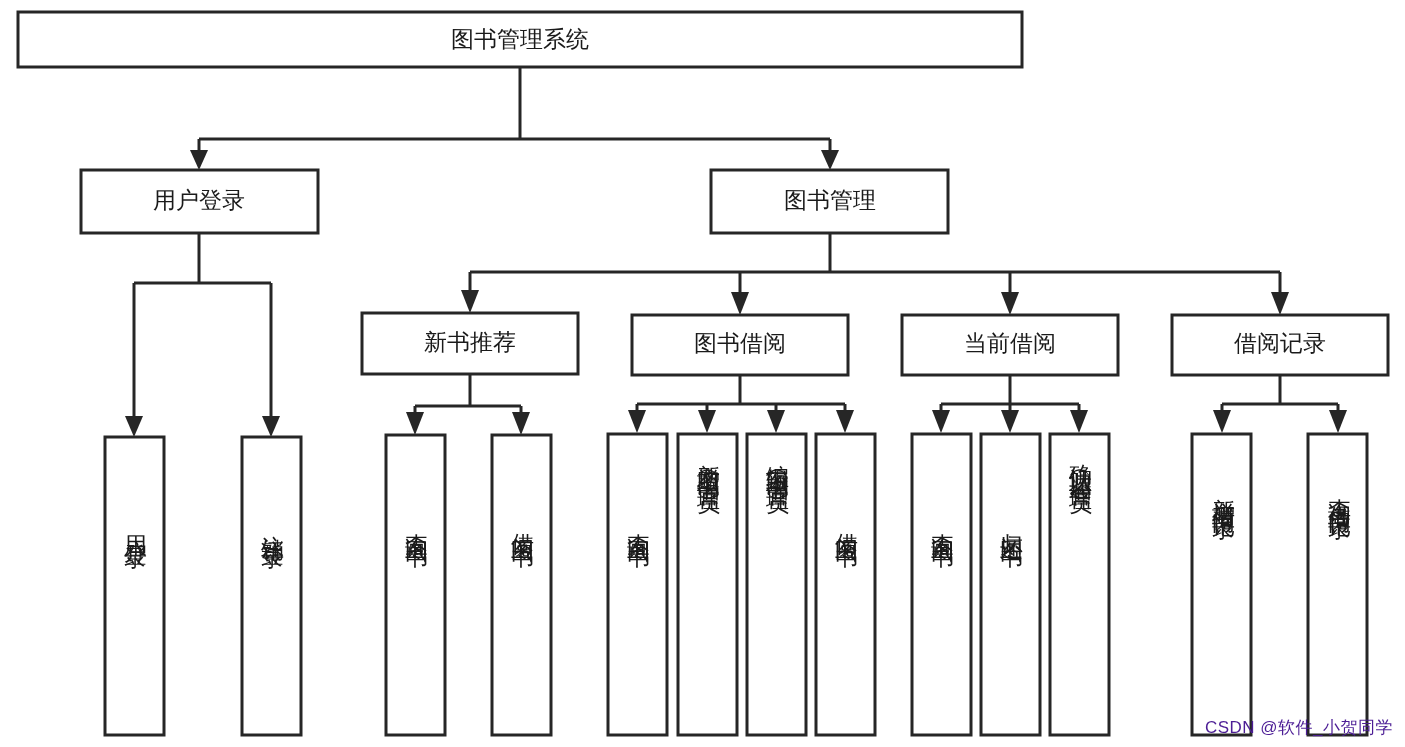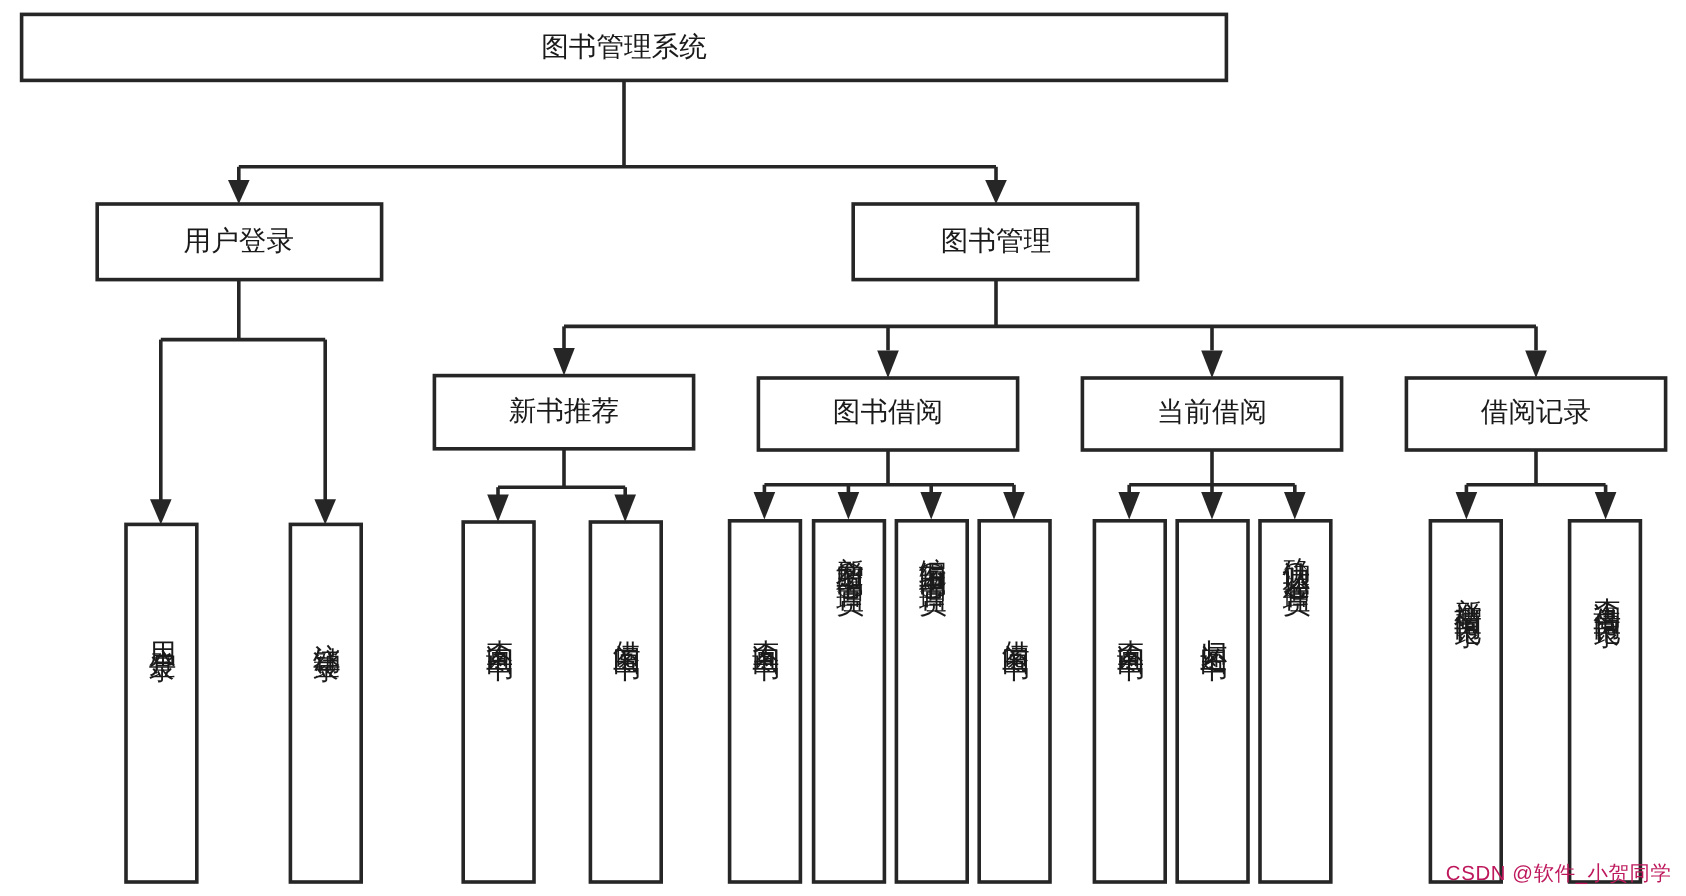--- a/index.html
+++ b/index.html
@@ -55,21 +55,21 @@
     text-orientation: upright;
     letter-spacing: 4px;
     dominant-baseline: middle;
   }
   .watermark-text {
     position: absolute;
     right: 12px;
     bottom: 8px;
     font-family: "Liberation Sans", "DejaVu Sans", sans-serif;
     font-size: 17px;
-    color: #be185d;
+    color: #4c1d95;
     white-space: nowrap;
     letter-spacing: 0.5px;
   }
 </style>
 </head>
 <body>
 
 <div id="diagram-root">
 
   <svg id="flow-svg" viewBox="0 0 1405 747">

